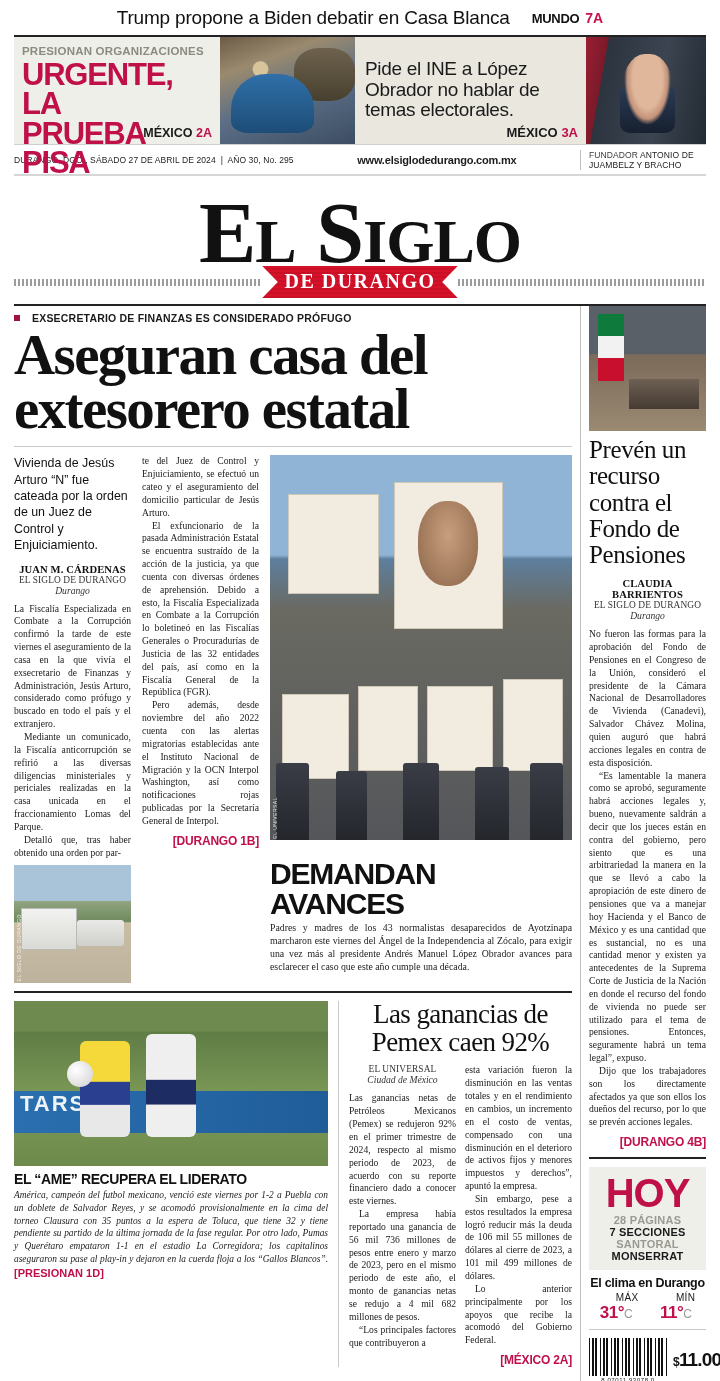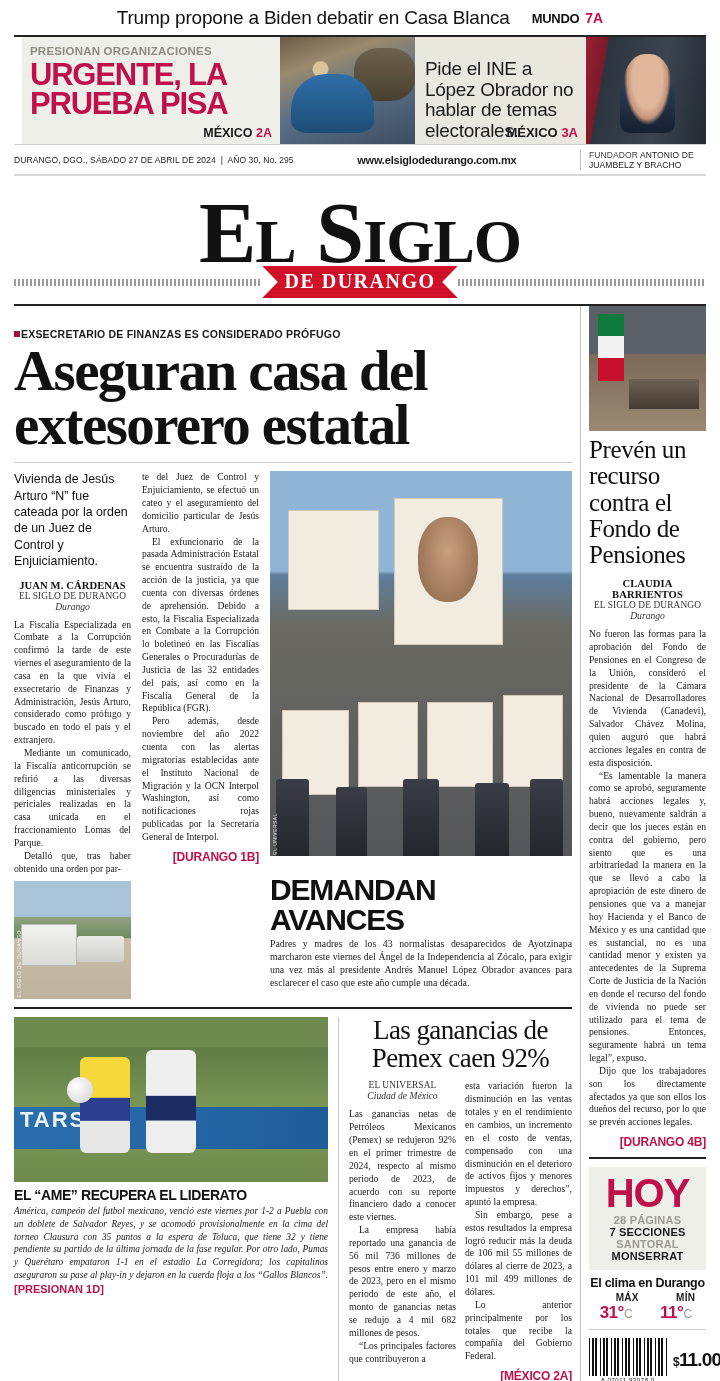--- a/index.html
+++ b/index.html
@@ -12,21 +12,21 @@
   .page { position: relative; width: 720px; height: 1381px; background:#fff; }
   .topline {
     height: 30px; display:flex; align-items:center; justify-content:center;
     gap:6px; padding-top:6px;
   }
   .topline .t1 { font-size:19px; font-weight:400; color:#111; letter-spacing:-0.2px; }
   .topline .t2 { font-size:13px; font-weight:700; color:#111; letter-spacing:-0.3px;margin-left:16px;}
   .topline .t3 { font-size:14px; font-weight:700; color:#c8104a; }
 
   .teaser-wrap { display:flex; margin:5px 14px 0 14px; height:110px; border-top:2px solid #222; border-bottom:1px solid #cfcfcf;}
-  .teaser-a { width:258px; background:#efefea; padding:8px 24px 4px 8px; position:relative;margin-left:8px; }
+  .teaser-a { width:206px; background:#efefea; padding:8px 12px 4px 8px; position:relative; }
   .kicker { font-size:11.5px; font-weight:700; color:#8b8b7f; letter-spacing:0.2px; }
   .teaser-a h2 { font-size:31px; line-height:0.95; font-weight:700; color:#c0104a; letter-spacing:-1.2px; margin-top:3px;
                  font-family:"Liberation Sans", sans-serif; }
   .teaser-a .ref { position:absolute; right:8px; bottom:4px; font-size:12.5px; font-weight:700; color:#1a1a1a; }
   .teaser-a .ref b { color:#c0104a; }
 
   .teaser-photo1 { width:135px; position:relative; overflow:hidden; background:#8a7b63;}
   .teaser-photo2 { width:120px; position:relative; overflow:hidden; background:#3a2f3a;}
   .teaser-b { flex:1; background:#e9e7de; padding:22px 8px 4px 10px; position:relative; }
   .teaser-b h3 { font-size:19px; line-height:1.08; font-weight:400; color:#1b1b1b; letter-spacing:-0.3px;}
@@ -72,21 +72,21 @@
   .ribbon { position:relative; background:#d8112a; color:#fff; font-family:"Liberation Serif", serif;
      font-weight:700; font-size:20px; letter-spacing:1.5px; padding:4px 22px 5px 22px;
      clip-path: polygon(0 0, 100% 0, 92% 50%, 100% 100%, 0 100%, 8% 50%);
      background-image: repeating-linear-gradient(0deg, rgba(0,0,0,.07) 0 2px, transparent 2px 4px), linear-gradient(#d8112a,#d8112a);}
 
   
   .main { display:flex; margin:0 14px; border-top:2px solid #222; }
   .left { width:566px; padding-right:8px; }
   .right { width:126px; border-left:1px solid #bdbdbd; padding-left:8px; }
 
-  .eyebrow { display:flex; align-items:center; gap:1px; padding:22px 0 2px 0; }
+  .eyebrow { display:flex; align-items:center; gap:12px; padding:6px 0 2px 0; }
   .eyebrow .sq { width:6px; height:6px; background:#a3123f; display:inline-block; }
   .eyebrow span.txt { font-size:10.5px; font-weight:700; color:#1a1a1a; letter-spacing:0.2px; }
 
   h1.headline { font-family:"Liberation Serif", serif; font-weight:700; font-size:57px;
      line-height:0.95; letter-spacing:-1.6px; color:#111; margin:2px 0 10px 0; }
 
   .colwrap { display:flex; gap:11px; border-top:1px solid #c9c9c9; padding-top:8px; }
   .col { width:117px; }
   .col.wide { width:auto; flex:1;}
 
@@ -160,21 +160,21 @@
   
   .hoybox { background:#efefea; padding:8px 6px 8px 6px; text-align:center; margin-top:8px;}
   .hoybox .hoy { font-family:"Liberation Sans", sans-serif; font-weight:700; font-size:40px;
      color:#c0104a; line-height:0.92; letter-spacing:-1px;}
   .hoybox .l1 { font-size:11px; font-weight:700; color:#9a9a92; letter-spacing:0.2px; margin-top:2px;}
   .hoybox .l2 { font-size:11px; font-weight:700; color:#1a1a1a; letter-spacing:0.2px;}
   .hoybox .l3 { font-size:11px; font-weight:700; color:#9a9a92; letter-spacing:0.2px;}
   .hoybox .l4 { font-size:11px; font-weight:700; color:#1a1a1a; letter-spacing:0.2px;}
   .clima { text-align:center; font-weight:700; font-size:12.5px; color:#111; margin-top:6px; letter-spacing:-0.3px;}
   .temps { display:flex; justify-content:space-around; margin-top:2px; }
-  .temps .lb { font-size:10px; font-weight:700; color:#1a1a1a; letter-spacing:0.3px;margin-left:16px;}
+  .temps .lb { font-size:10px; font-weight:400; color:#1a1a1a; letter-spacing:0.3px;margin-left:16px;}
   .temps .vl { font-size:17px; font-weight:700; color:#c0104a; letter-spacing:-0.5px;}
   .temps .vl .u { color:#9a9a92; font-size:12px; font-weight:400;}
   .barcode-row { display:flex; align-items:center; gap:6px; margin-top:8px; }
   .barcode { width:78px; height:38px;
      background:repeating-linear-gradient(90deg,#111 0 1px, #fff 1px 3px, #111 3px 5px, #fff 5px 6px, #111 6px 8px, #fff 8px 11px);}
   .bcnum { font-size:6px; letter-spacing:0.6px; text-align:center; color:#222; margin-top:1px;}
   .price { font-size:19px; font-weight:700; color:#111; letter-spacing:-0.8px;}
   .price .d { font-size:12px; }
 </style>
 </head>
@@ -331,21 +331,21 @@
                 <div class="org">EL UNIVERSAL</div>
                 <div class="city">Ciudad de México</div>
               </div>
               <p class="body" style="margin-top:7px">Las ganancias netas de Petróleos Mexicanos (Pemex) se redujeron 92% en el primer trimestre de 2024, respecto al mismo periodo de 2023, de acuerdo con su reporte financiero dado a conocer este viernes.</p>
               <p class="body">La empresa había reportado una ganancia de 56 mil 736 millones de pesos entre enero y marzo de 2023, pero en el mismo periodo de este año, el monto de ganancias netas se redujo a 4 mil 682 millones de pesos.</p>
               <p class="body">“Los principales factores que contribuyeron a</p>
             </div>
             <div style="width:107px">
               <p class="body">esta variación fueron la disminución en las ventas totales y en el rendimiento en cambios, un incremento en el costo de ventas, compensado con una disminución en el deterioro de activos fijos y menores impuestos y derechos”, apuntó la empresa.</p>
               <p class="body">Sin embargo, pese a estos resultados la empresa logró reducir más la deuda de 106 mil 55 millones de dólares al cierre de 2023, a 101 mil 499 millones de dólares.</p>
-              <p class="body">Lo anterior principalmente por los totales que recibe la compañía del Gobierno Federal.</p>
+              <p class="body">Lo anterior principalmente por los apoyos que recibe la acomodó del Gobierno Federal.</p>
               <div class="refred">[MÉXICO 2A]</div>
             </div>
           </div>
         </div>
       </div>
     </div>
 
     <div class="right">
       <div class="photo congress" style="height:125px"></div>
 

